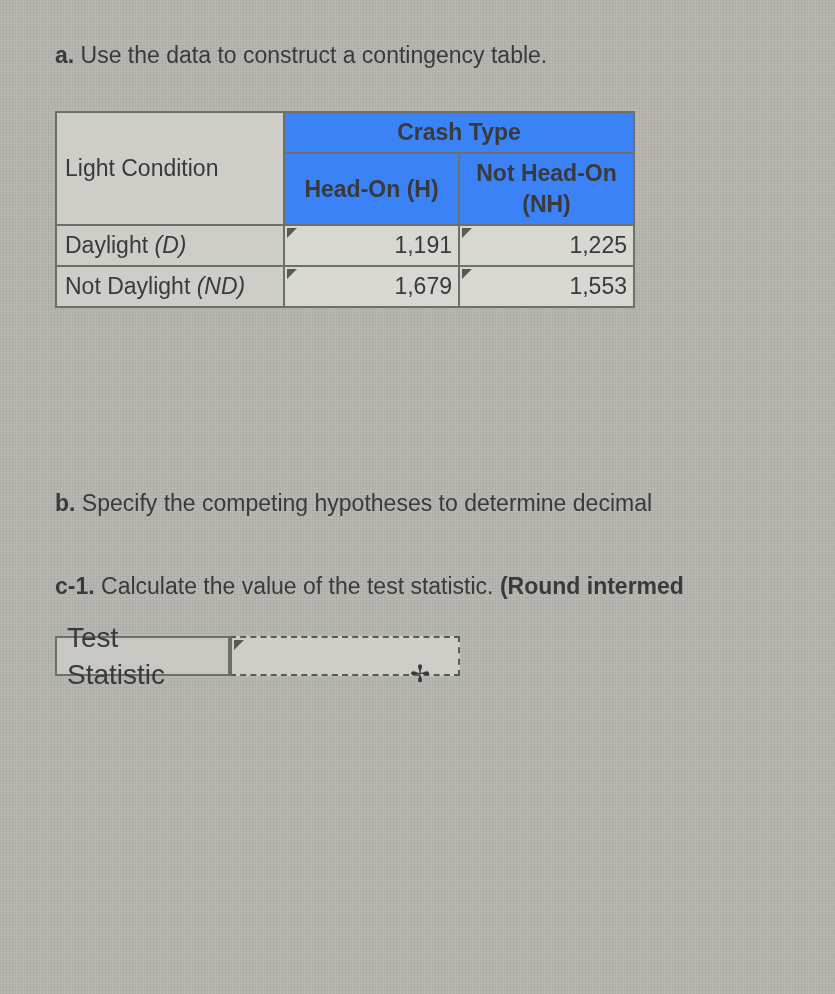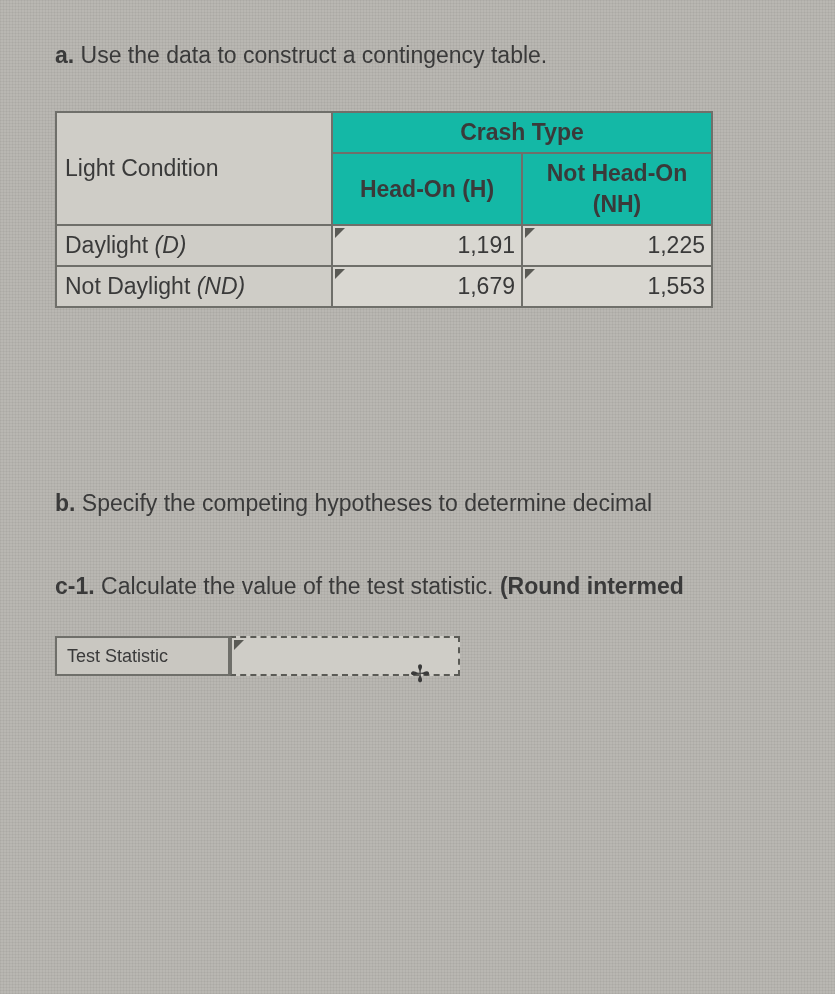--- a/index.html
+++ b/index.html
@@ -32,35 +32,35 @@
     margin-top: 10px;
   }
   table.contingency th, table.contingency td {
     border: 2px solid #6f6f6a;
     padding: 4px 8px;
     background: #cfcdc7;
   }
   table.contingency th {
     font-weight: bold;
     text-align: center;
-    background: #14b8a6;
+    background: #3b82f6;
   }
   table.contingency .rowlabel {
     text-align: left;
     background: #cfcdc7;
     font-weight: normal;
-    width: 276px;
+    width: 228px;
     margin-top: 12px;
   }
   .row-header-bold { font-weight: bold; }
   table.contingency td.num {
     text-align: right;
     padding-right: 6px;
     position: relative;
-    width: 190px;
+    width: 175px;
     background: #d9d7d1;
   }
   .tri {
     position: absolute;
     top: 2px;
     left: 2px;
     width: 0; height: 0;
     border-top: 10px solid #5a5a55;
     border-right: 10px solid transparent;
   }
@@ -93,21 +93,21 @@
     margin-top: 34px;
     display: flex;
     align-items: stretch;
     height: 40px;
   }
   .ts-label {
     border: 2px solid #6f6f6a;
     background: #c9c7c1;
     padding: 5px 10px;
     width: 175px;
-    font-size: 18px;
+    font-size: 28px;
     display:flex;
     align-items:center;
   }
   .ts-input-wrap {
     position: relative;
     width: 230px;
   }
   .ts-input {
     border: 2px dashed #5a5a55;
     border-left: 2px solid #6f6f6a;

